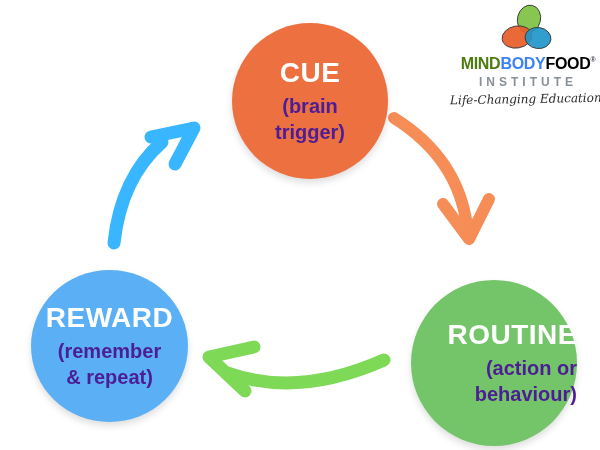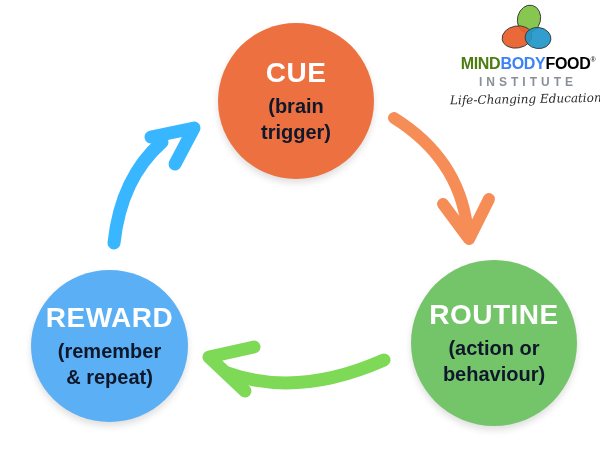--- a/index.html
+++ b/index.html
@@ -14,25 +14,25 @@
   .node{
     position:absolute;border-radius:50%;
     display:flex;flex-direction:column;align-items:center;justify-content:center;
     text-align:center;box-shadow:0 4px 7px rgba(0,0,0,0.13);
   }
   .node .title{
     color:#ffffff;font-weight:700;font-size:28px;letter-spacing:0.5px;
     line-height:1.15;margin-bottom:4px;
   }
   .node .sub{
-    color:#0f172a;font-weight:700;font-size:20px;line-height:1.3;
+    color:#4c1d95;font-weight:700;font-size:20px;line-height:1.3;
   }
-  #node-cue{left:218px;top:23px;width:156px;height:156px;}
+  #node-cue{left:232px;top:23px;width:156px;height:156px;}
   #node-reward{left:31px;top:270px;width:157px;height:152px;text-align:right;}
-  #node-routine{left:411px;top:260px;width:166px;height:166px;}
+  #node-routine{left:411px;top:280px;width:166px;height:166px;align-items:flex-end;}
 
   .logo{
     position:absolute;left:458px;top:4px;width:140px;
     display:flex;flex-direction:column;align-items:center;
   }
   .logo-icon{width:58px;height:52px;}
   .brand{font-size:16px;font-weight:800;letter-spacing:-0.3px;line-height:1;white-space:nowrap;}
   .brand sup{font-size:7px;font-weight:700;vertical-align:top;}
   .institute{font-size:12px;font-weight:700;letter-spacing:4px;margin-top:3px;white-space:nowrap;}
   .tagline{

